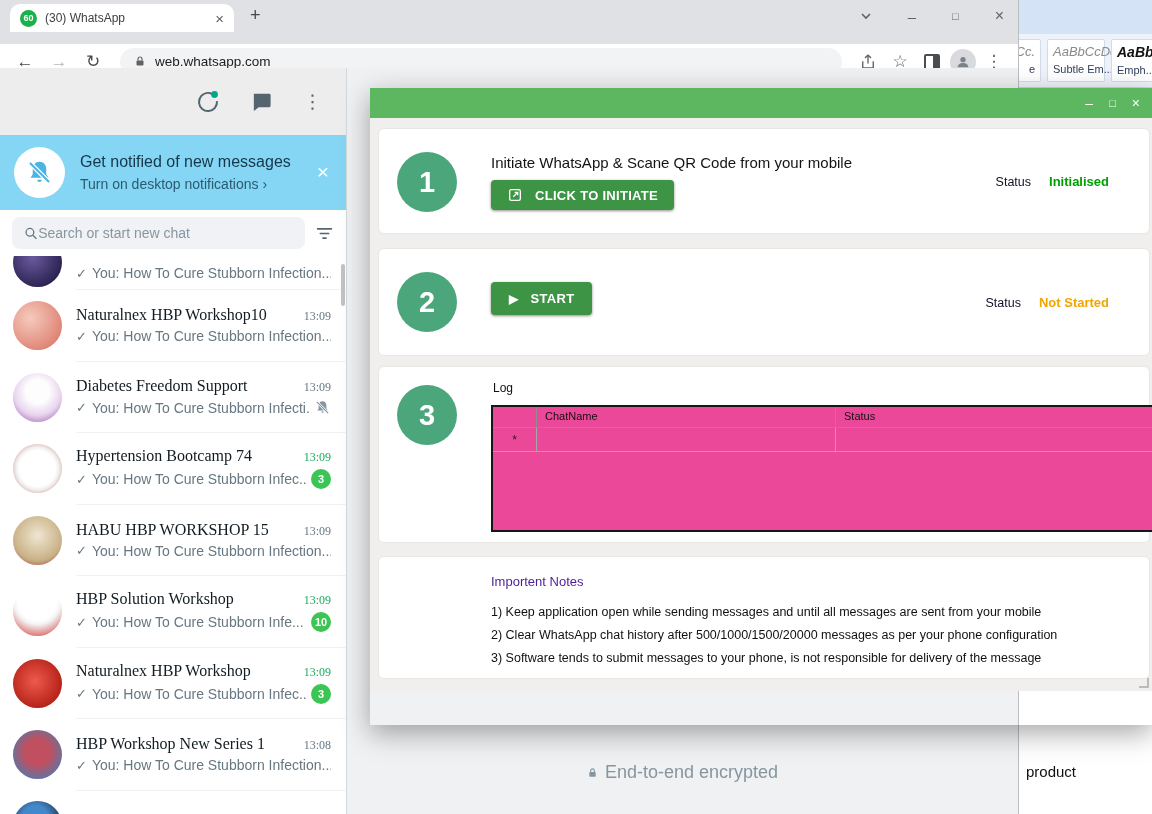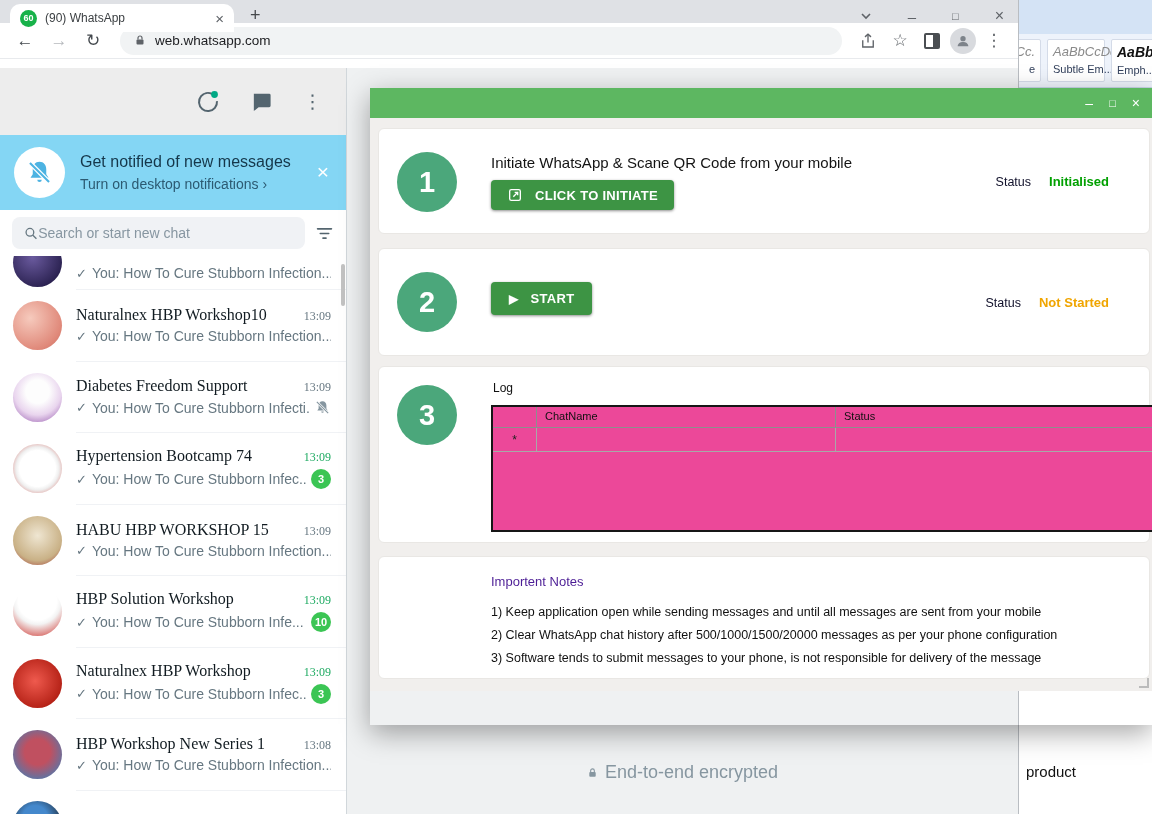--- a/index.html
+++ b/index.html
@@ -13,21 +13,21 @@
   .style-box { width:58px; flex:none; background:#fff; border:1px solid #d4dbe8; border-radius:2px; padding:4px 5px 2px 5px; }
   .style-box.clip-left { width:56px; margin-left:-34px; text-align:right; }
   .style-sample { display:block; font-size:13px; font-style:italic; color:#8a8a8a; white-space:nowrap; }
   .style-sample.emph { color:#111; font-weight:bold; font-size:14px; }
   .style-label { display:block; font-size:11px; color:#33415c; margin-top:4px; white-space:nowrap; }
   .word-doc { position:absolute; left:0; top:725px; width:134px; height:89px; background:#fff; }
   .word-doc-text { position:absolute; left:7px; top:38px; font-size:15px; color:#111; }
 
   
   .browser { position:absolute; left:0; top:0; width:1018px; height:814px; background:#fff; }
-  .tabstrip { position:relative; height:23px; background:#dfe1e5; }
+  .tabstrip { position:relative; height:44px; background:#dfe1e5; }
   .tab { position:absolute; left:10px; top:4px; width:224px; height:28px; background:#fff; border-radius:10px 10px 0 0; display:flex; align-items:center; padding:0 10px; }
   .favicon { width:17px; height:17px; border-radius:50%; background:#18b24a; color:#fff; font-size:9px; font-weight:bold; display:flex; align-items:center; justify-content:center; flex:none; }
   .tab-title { font-size:12px; color:#3c4043; margin-left:8px; flex:1; white-space:nowrap; overflow:hidden; }
   .tab-close { color:#5f6368; font-size:15px; line-height:1; cursor:pointer; }
   .newtab { position:absolute; left:250px; top:5px; font-size:18px; color:#44474a; cursor:pointer; }
   .winctl { position:absolute; right:0; top:0; height:32px; display:flex; align-items:center; gap:36px; padding-right:14px; color:#5f6368; }
   .winctl span, .winctl svg { cursor:pointer; }
   .ctl-min { font-size:15px; } .ctl-max { font-size:11px; } .ctl-close { font-size:16px; }
 
   .toolbar { height:36px; background:#fff; border-bottom:1px solid #e8eaed; display:flex; align-items:center; padding:0 10px; gap:4px; }
@@ -155,21 +155,21 @@
     </div>
     <div class="word-doc">
       <span class="word-doc-text">product</span>
     </div>
   </div>
 
   <div class="browser">
     <div class="tabstrip">
       <div class="tab">
         <span class="favicon">60</span>
-        <span class="tab-title">(90) WhatsApp</span>
+        <span class="tab-title">(30) WhatsApp</span>
         <span class="tab-close">×</span>
       </div>
       <span class="newtab">+</span>
       <div class="winctl">
         <svg width="12" height="12" viewBox="0 0 12 12">
             <polyline points="2,4 6,8 10,4" fill="none" stroke="#5f6368" stroke-width="1.6"></polyline>
           </svg>
         <span class="ctl-min">–</span>
         <span class="ctl-max">□</span>
         <span class="ctl-close">×</span>

